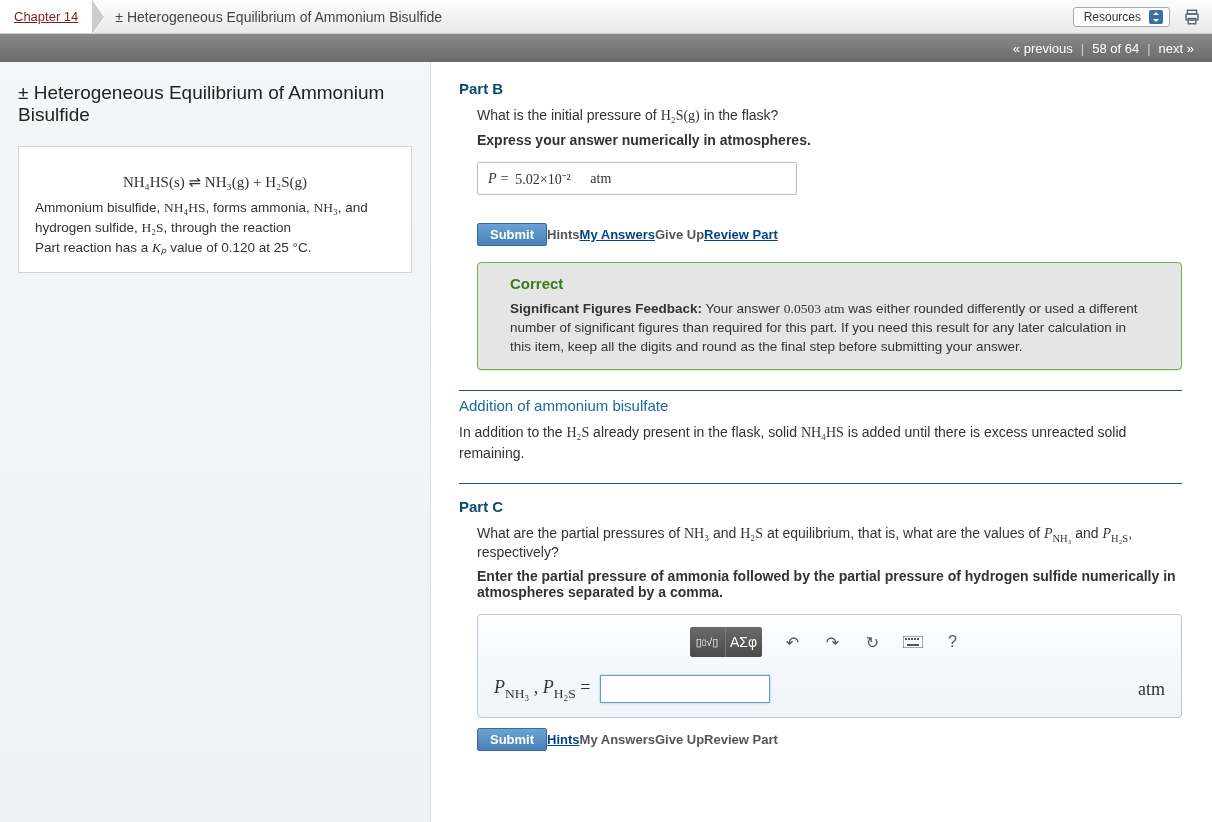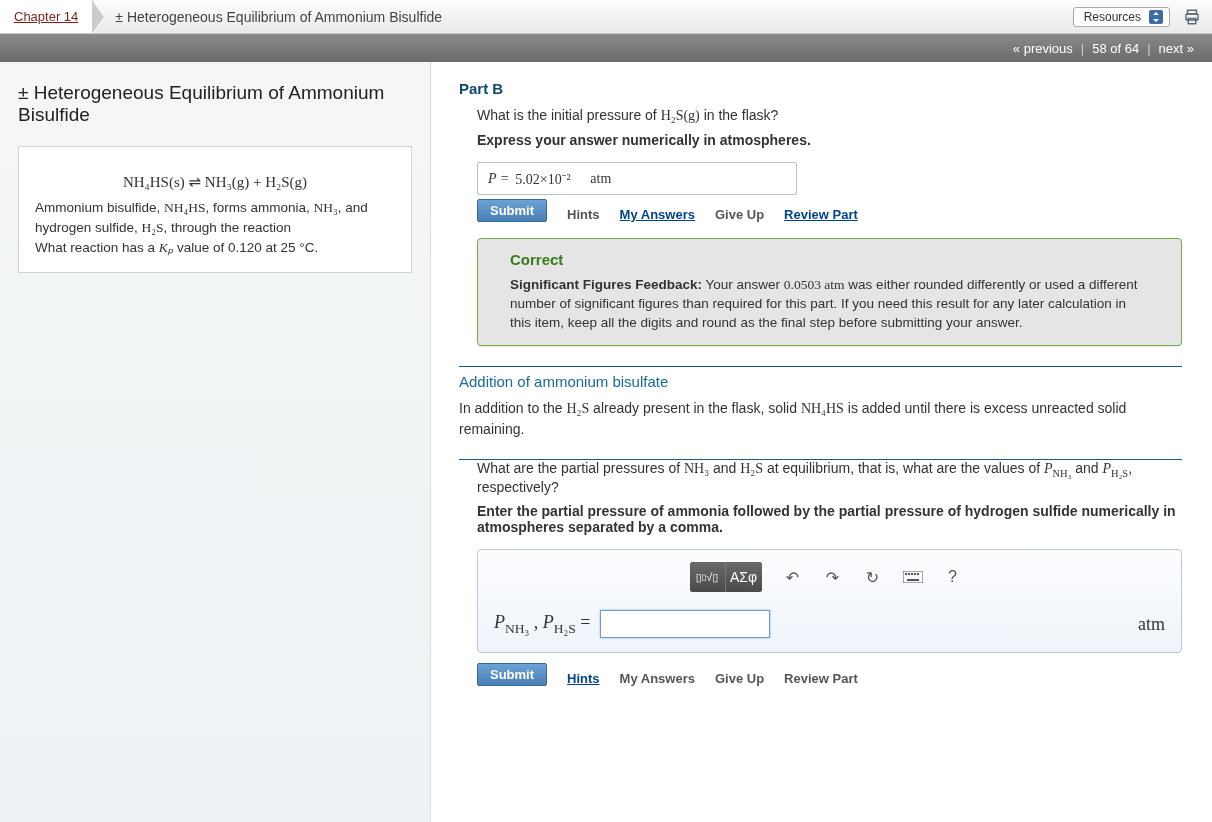--- a/index.html
+++ b/index.html
@@ -123,24 +123,24 @@
     padding: 6px 10px;
     display: inline-flex;
     align-items: center;
     gap: 6px;
     font-size: 14px;
     width: 320px;
     border-radius: 2px;
   }
   .answer-box .val { font-family: 'Times New Roman', serif; }
   .action-row {
-    margin: 4px 0 16px 18px;
-    display: flex;
-    align-items: flex-end;
-    gap: 20px;
+    margin: 28px 0 16px 18px;
+    display: flex;
+    align-items: center;
+    gap: 0;
     font-size: 13px;
   }
   .submit-btn {
     background: linear-gradient(to bottom, #6aa3d5, #4a7fb5);
     color: #fff;
     border: 1px solid #3a6a9a;
     padding: 3px 12px;
     font-size: 13px;
     border-radius: 2px;
     font-weight: bold;
@@ -267,21 +267,21 @@
     <div class="info-box">
       <p style="text-align:center; margin:10px 0 4px; font-family:'Times New Roman',serif; font-size:15px;">
         <span>NH₄HS(s)</span>
         <span>⇌</span>
         <span>NH₃(g) + H₂S(g)</span>
       </p>
       <p>
         <span>Ammonium bisulfide, </span><span class="serif">NH₄HS</span><span>, forms ammonia, </span><span class="serif">NH₃</span><span>, and hydrogen sulfide, </span><span class="serif">H₂S</span><span>, through the reaction</span>
       </p>
       <p>
-        <span>What reaction has a </span><i class="serif">Kₚ</i><span> value of 0.120 at 25 °C.</span>
+        <span>Part reaction has a </span><i class="serif">Kₚ</i><span> value of 0.120 at 25 °C.</span>
       </p>
     </div>
   </div>
 
   <div class="right-col">
 
     
     <div class="part-label">Part B</div>
     <div class="question">
       <span>What is the initial pressure of </span><span class="serif">H₂S(g)</span><span> in the flask?</span>
@@ -314,20 +314,21 @@
     <div class="section-div">
       <div class="sec-title">Addition of ammonium bisulfate</div>
       <div class="sec-body">
         <span>In addition to the </span><span class="serif">H₂S</span><span> already present in the flask, solid </span><span class="serif">NH₄HS</span><span> is added until there is excess unreacted solid remaining.</span>
       </div>
     </div>
 
     <div style="border-top:1px solid #1a5a8a; margin:20px 0 0 0;"></div>
 
     
+    <div class="part-label" style="margin-top:14px;">Part C</div>
     <div class="question">
       What are the partial pressures of <span class="serif">NH₃</span> and <span class="serif">H₂S</span> at equilibrium, that is, what are the values of <i class="serif">P</i><sub class="serif">NH₃</sub> and <i class="serif">P</i><sub class="serif">H₂S</sub>, respectively?
     </div>
     <div class="instruct">Enter the partial pressure of ammonia followed by the partial pressure of hydrogen sulfide numerically in atmospheres separated by a comma.</div>
 
     <div class="input-panel">
       <div class="toolbar">
         <div class="tb-group">
           <div class="tb-btn" style="font-size:11px;">▯<sup>▯</sup>√▯</div>
           <div class="tb-btn">ΑΣφ</div>

